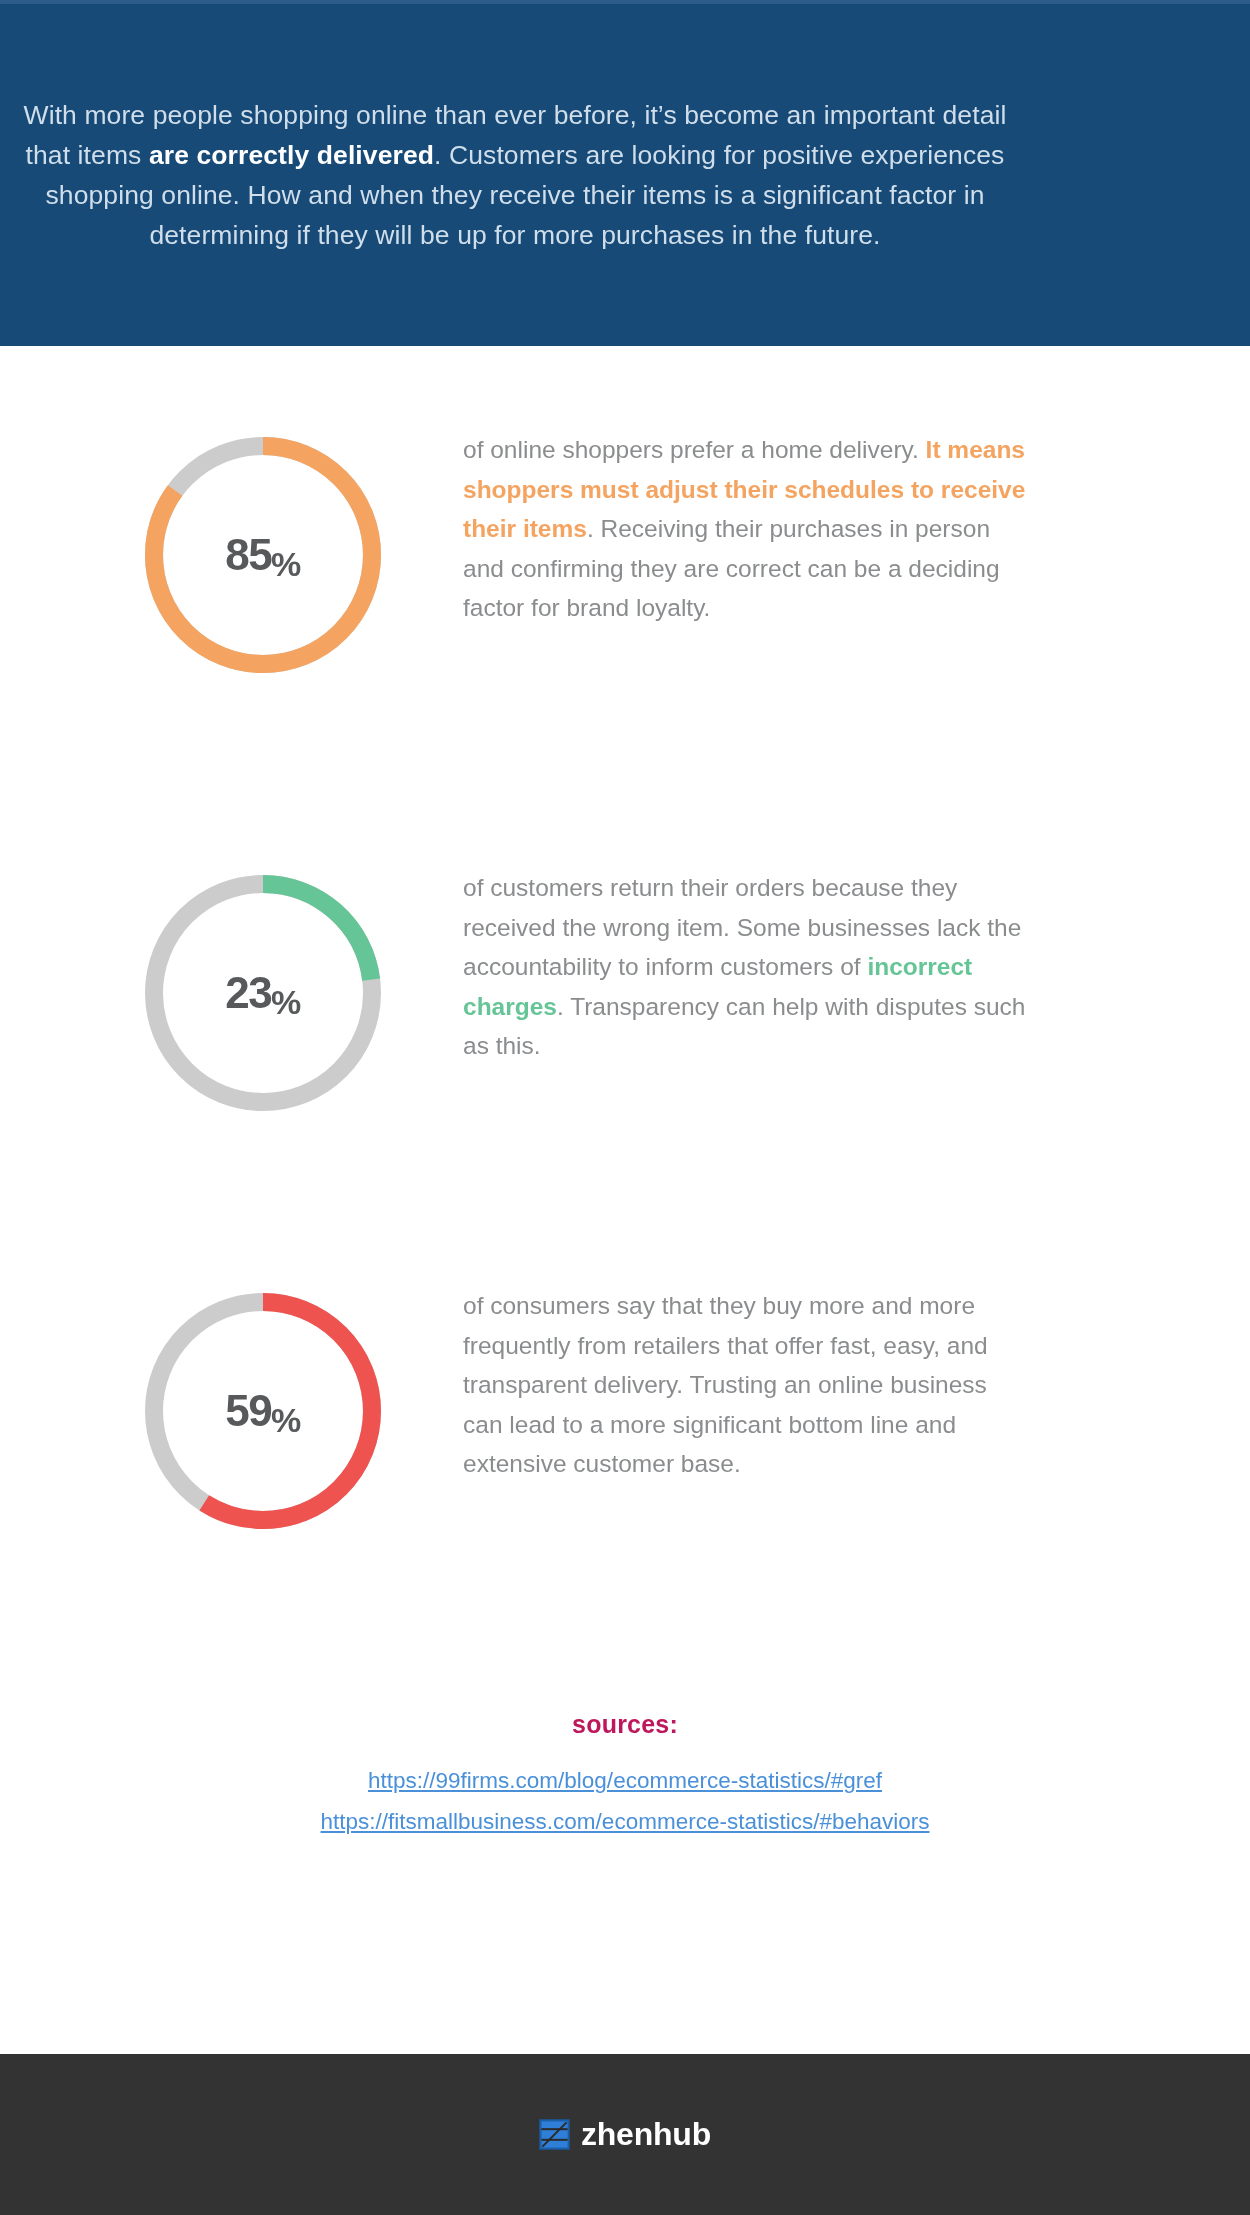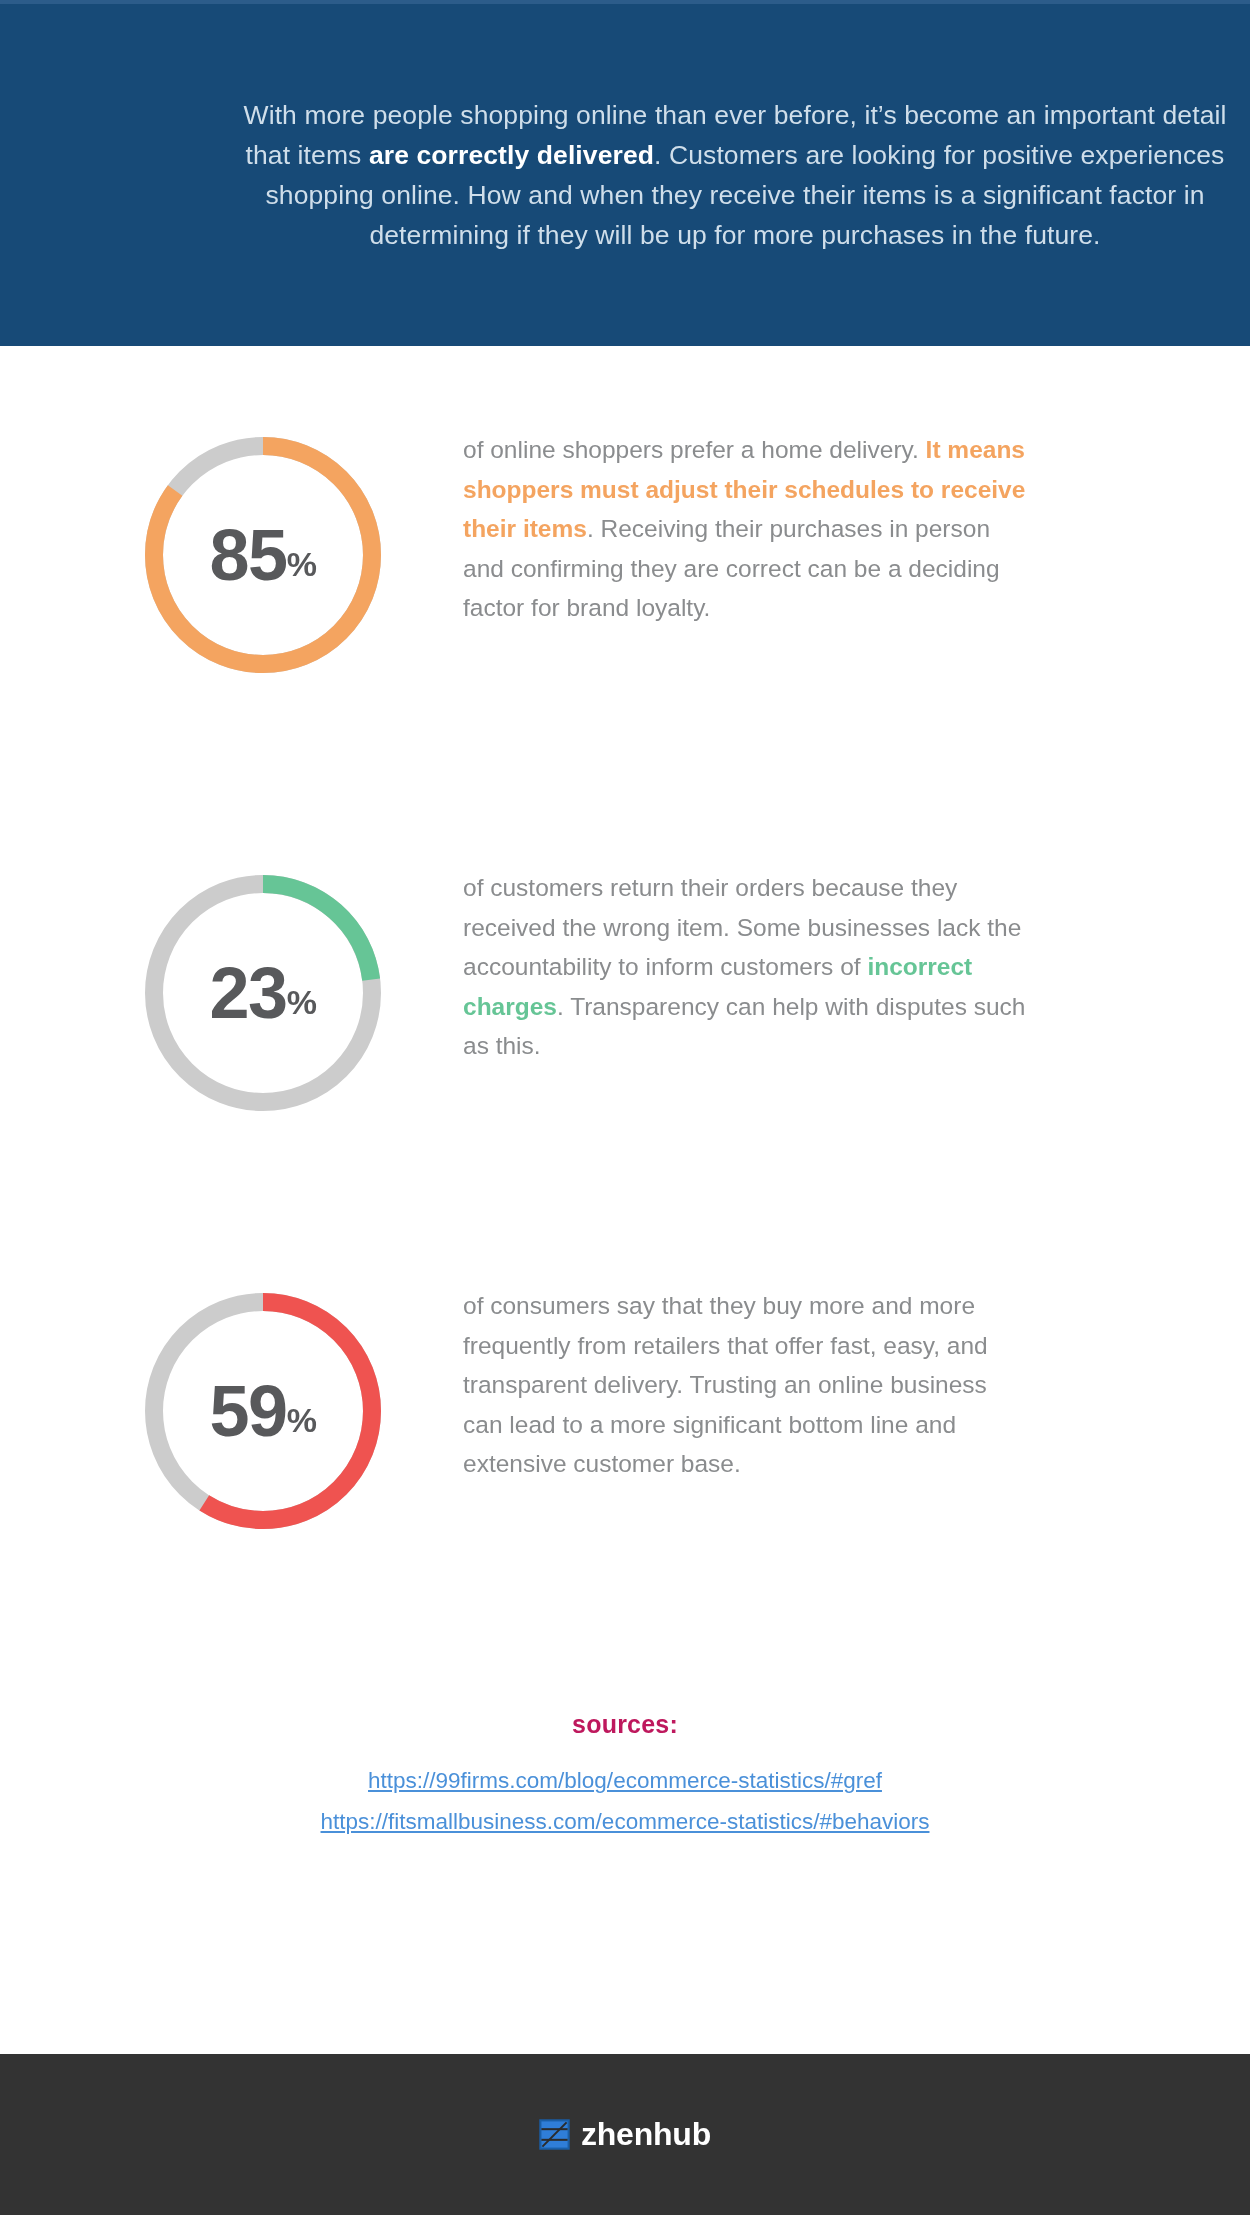--- a/index.html
+++ b/index.html
@@ -29,21 +29,21 @@
   }
 
   .header {
     position: absolute;
     top: 4px; left: 0;
     width: 1250px;
     height: 342px;
     background: #174a77;
     display: flex;
     align-items: center;
-    justify-content: flex-end;
+    justify-content: flex-start;
   }
 
   .header-inner {
     width: 1030px;
     text-align: center;
   }
 
   .header-text {
     font-size: 26.5px;
     line-height: 40px;
@@ -89,21 +89,21 @@
     top: 0; left: 0;
     width: 250px;
     height: 250px;
     display: flex;
     align-items: center;
     justify-content: center;
     color: #58595b;
     font-weight: 700;
   }
   .donut-num {
-    font-size: 72px;
+    font-size: 44px;
     line-height: 66px;
     letter-spacing: -1.5px;
     text-align: center;
   }
   .donut-pct {
     font-size: 34px;
     line-height: 34px;
     position: relative;
     top: 9px;
     letter-spacing: -0.5px;

